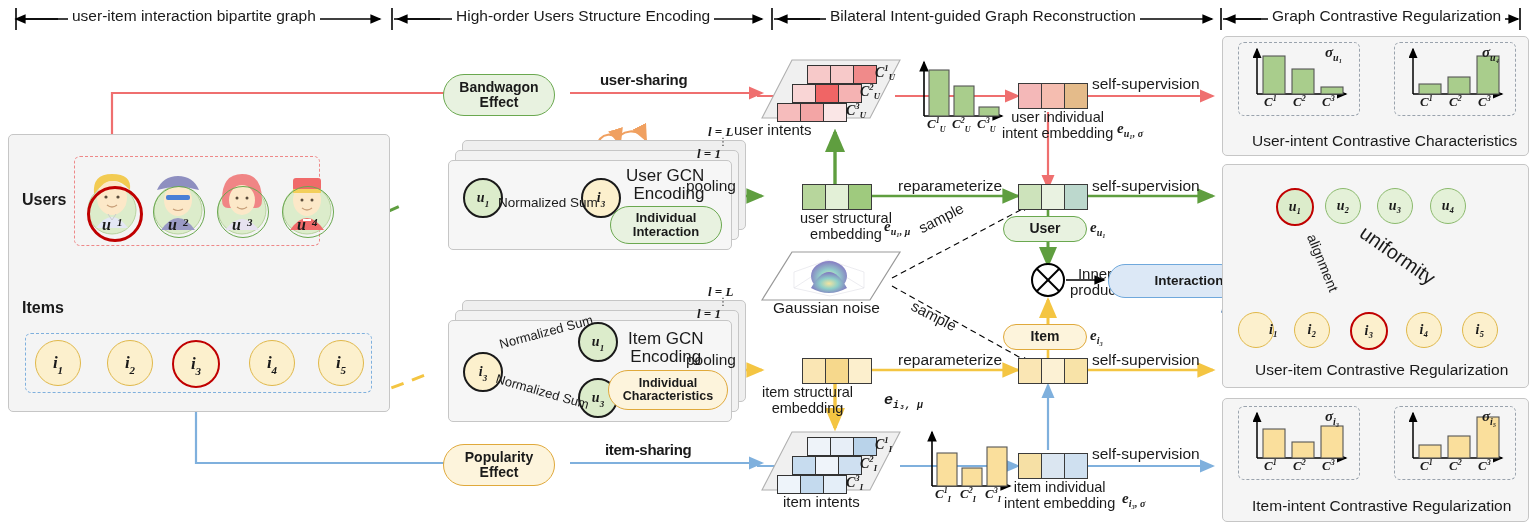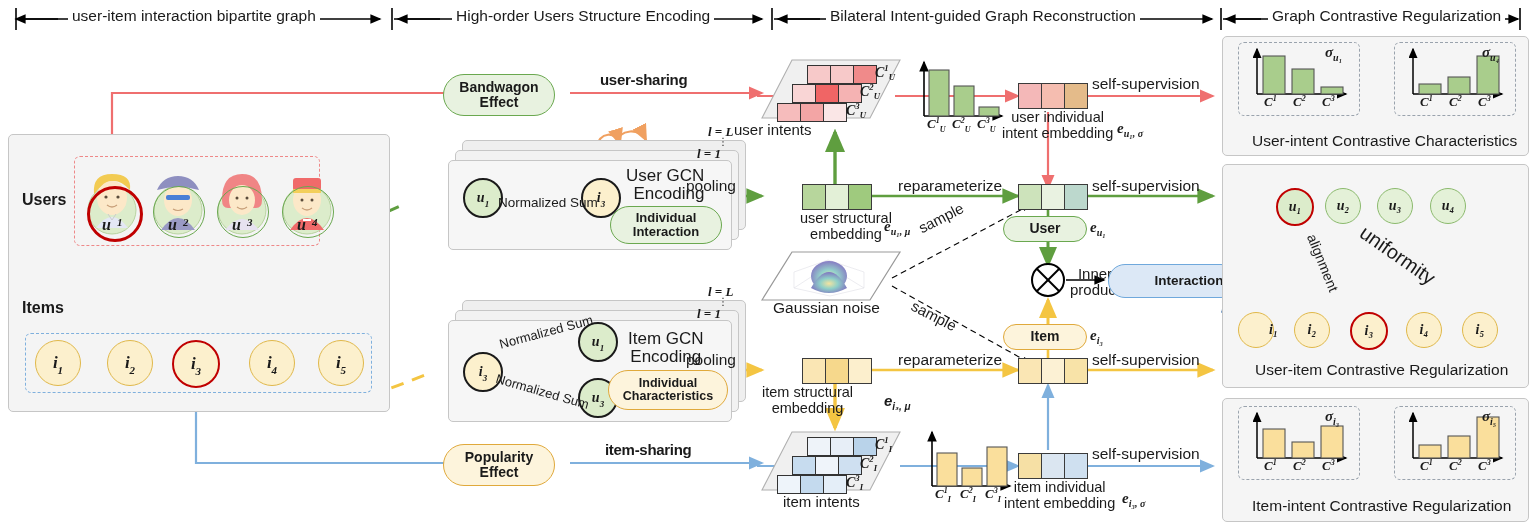--- a/index.html
+++ b/index.html
@@ -441,21 +441,21 @@
   <div style="width:22px;height:24px;background:#bcd8cd;"></div>
 </div>
 
 <div class="abs" style="left:802px;top:358px;display:flex;border:1.6px solid #3b3b3b;">
   <div style="width:22px;height:24px;background:#fae6b4;border-right:1.2px solid #3b3b3b;"></div>
   <div style="width:22px;height:24px;background:#f6d88c;border-right:1.2px solid #3b3b3b;"></div>
   <div style="width:22px;height:24px;background:#fcefcd;"></div>
 </div>
 <div class="lbl" style="left:762px;top:385px;font-size:14.5px;line-height:1.1;text-align:center;">
   <span>item structural</span><br><span>embedding</span></div>
-<div class="abs ital" style="left:884px;top:392px;font-size:15px;font-family:Liberation Sans, sans-serif;">
+<div class="abs ital" style="left:884px;top:392px;font-size:15px;font-family:Liberation Mono, monospace;">
   <i>e</i><sub style="font-size:10px;">i₃, μ</sub></div>
 
 <div class="abs" style="left:1018px;top:358px;display:flex;border:1.6px solid #3b3b3b;">
   <div style="width:22px;height:24px;background:#fae6b4;border-right:1.2px solid #3b3b3b;"></div>
   <div style="width:22px;height:24px;background:#fcf1d4;border-right:1.2px solid #3b3b3b;"></div>
   <div style="width:22px;height:24px;background:#f8e3a8;"></div>
 </div>
 
 <div class="abs" style="left:1018px;top:453px;display:flex;border:1.6px solid #3b3b3b;">
   <div style="width:22px;height:24px;background:#f6e0a5;border-right:1.2px solid #3b3b3b;"></div>

